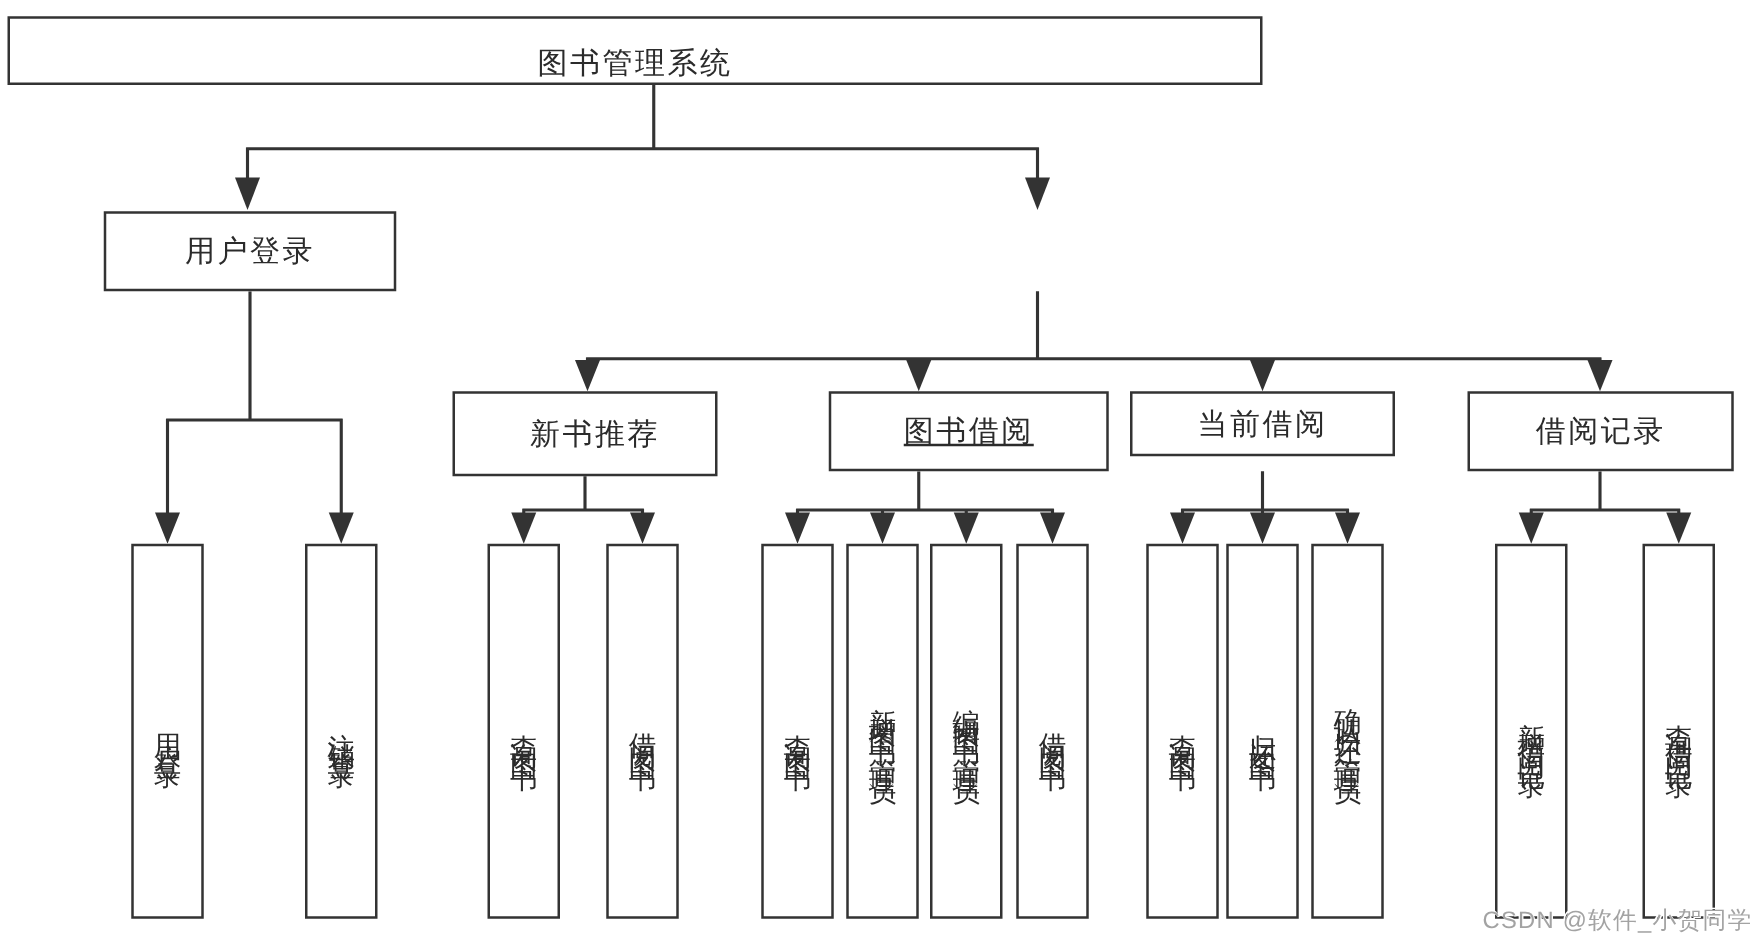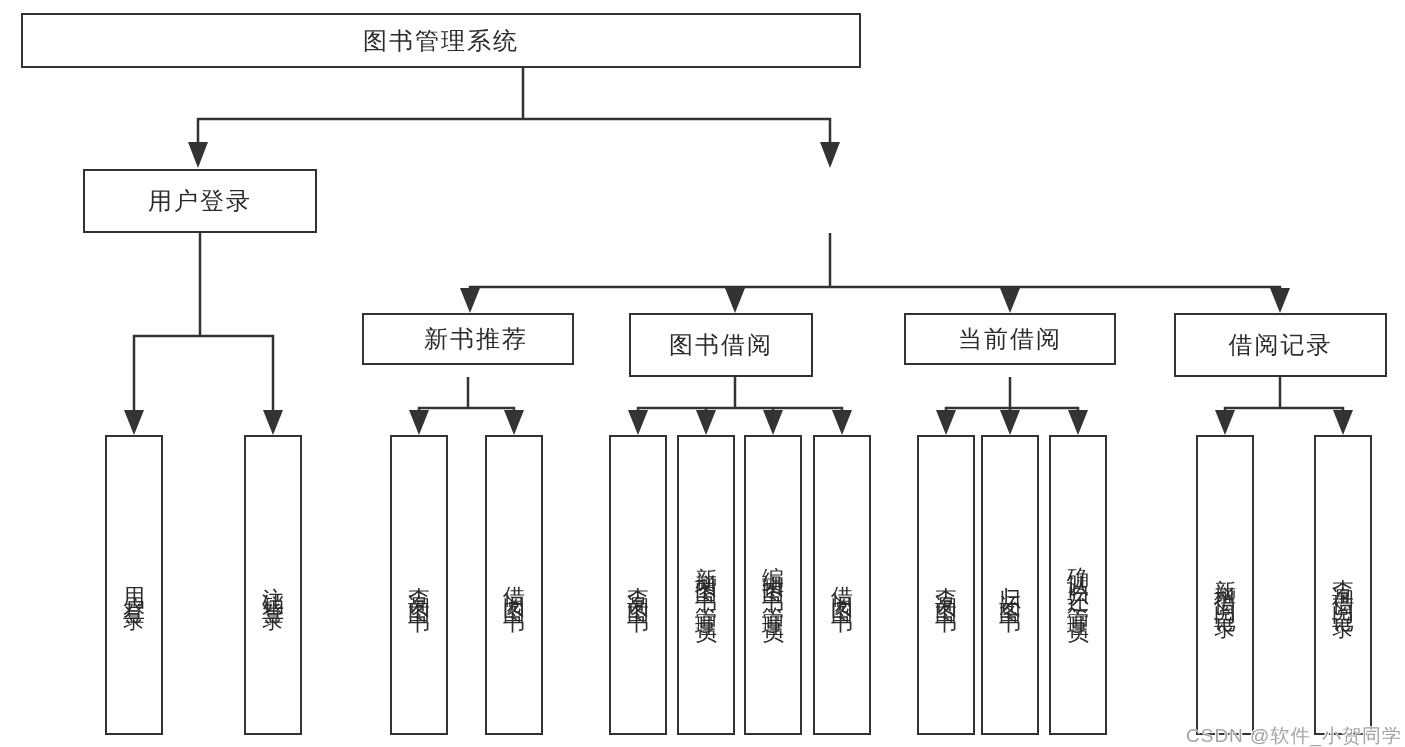--- a/index.html
+++ b/index.html
@@ -101,32 +101,32 @@
       <polygon points="763,410 783,410 773,435"></polygon>
       <polygon points="832,410 852,410 842,435"></polygon>
       <polygon points="936,410 956,410 946,435"></polygon>
       <polygon points="1000,410 1020,410 1010,435"></polygon>
       <polygon points="1068,410 1088,410 1078,435"></polygon>
       <polygon points="1215,410 1235,410 1225,435"></polygon>
       <polygon points="1333,410 1353,410 1343,435"></polygon>
     </g>
   </svg>
 
-  <div class="node" style="left:21px; top:13px; width:840px; height:55px;">
+  <div class="node" style="left:6px; top:13px; width:1004px; height:55px;align-items:flex-end;">
     <span>图书管理系统</span>
   </div>
 
   <div class="node" style="left:83px; top:169px; width:234px; height:64px;">
     <span>用户登录</span>
   </div>
 
-  <div class="node" style="left:362px; top:313px; width:212px; height:52px;padding-left:16px;">
+  <div class="node" style="left:362px; top:313px; width:212px; height:68px;padding-left:16px;">
     <span>新书推荐</span>
   </div>
-  <div class="node" style="left:629px; top:313px; width:184px; height:64px;">
+  <div class="node" style="left:663px; top:313px; width:224px; height:64px;text-decoration:underline;">
     <span>图书借阅</span>
   </div>
   <div class="node" style="left:904px; top:313px; width:212px; height:52px;">
     <span>当前借阅</span>
   </div>
   <div class="node" style="left:1174px; top:313px; width:213px; height:64px;">
     <span>借阅记录</span>
   </div>
 
   <div class="leaf" style="left:105px;">

